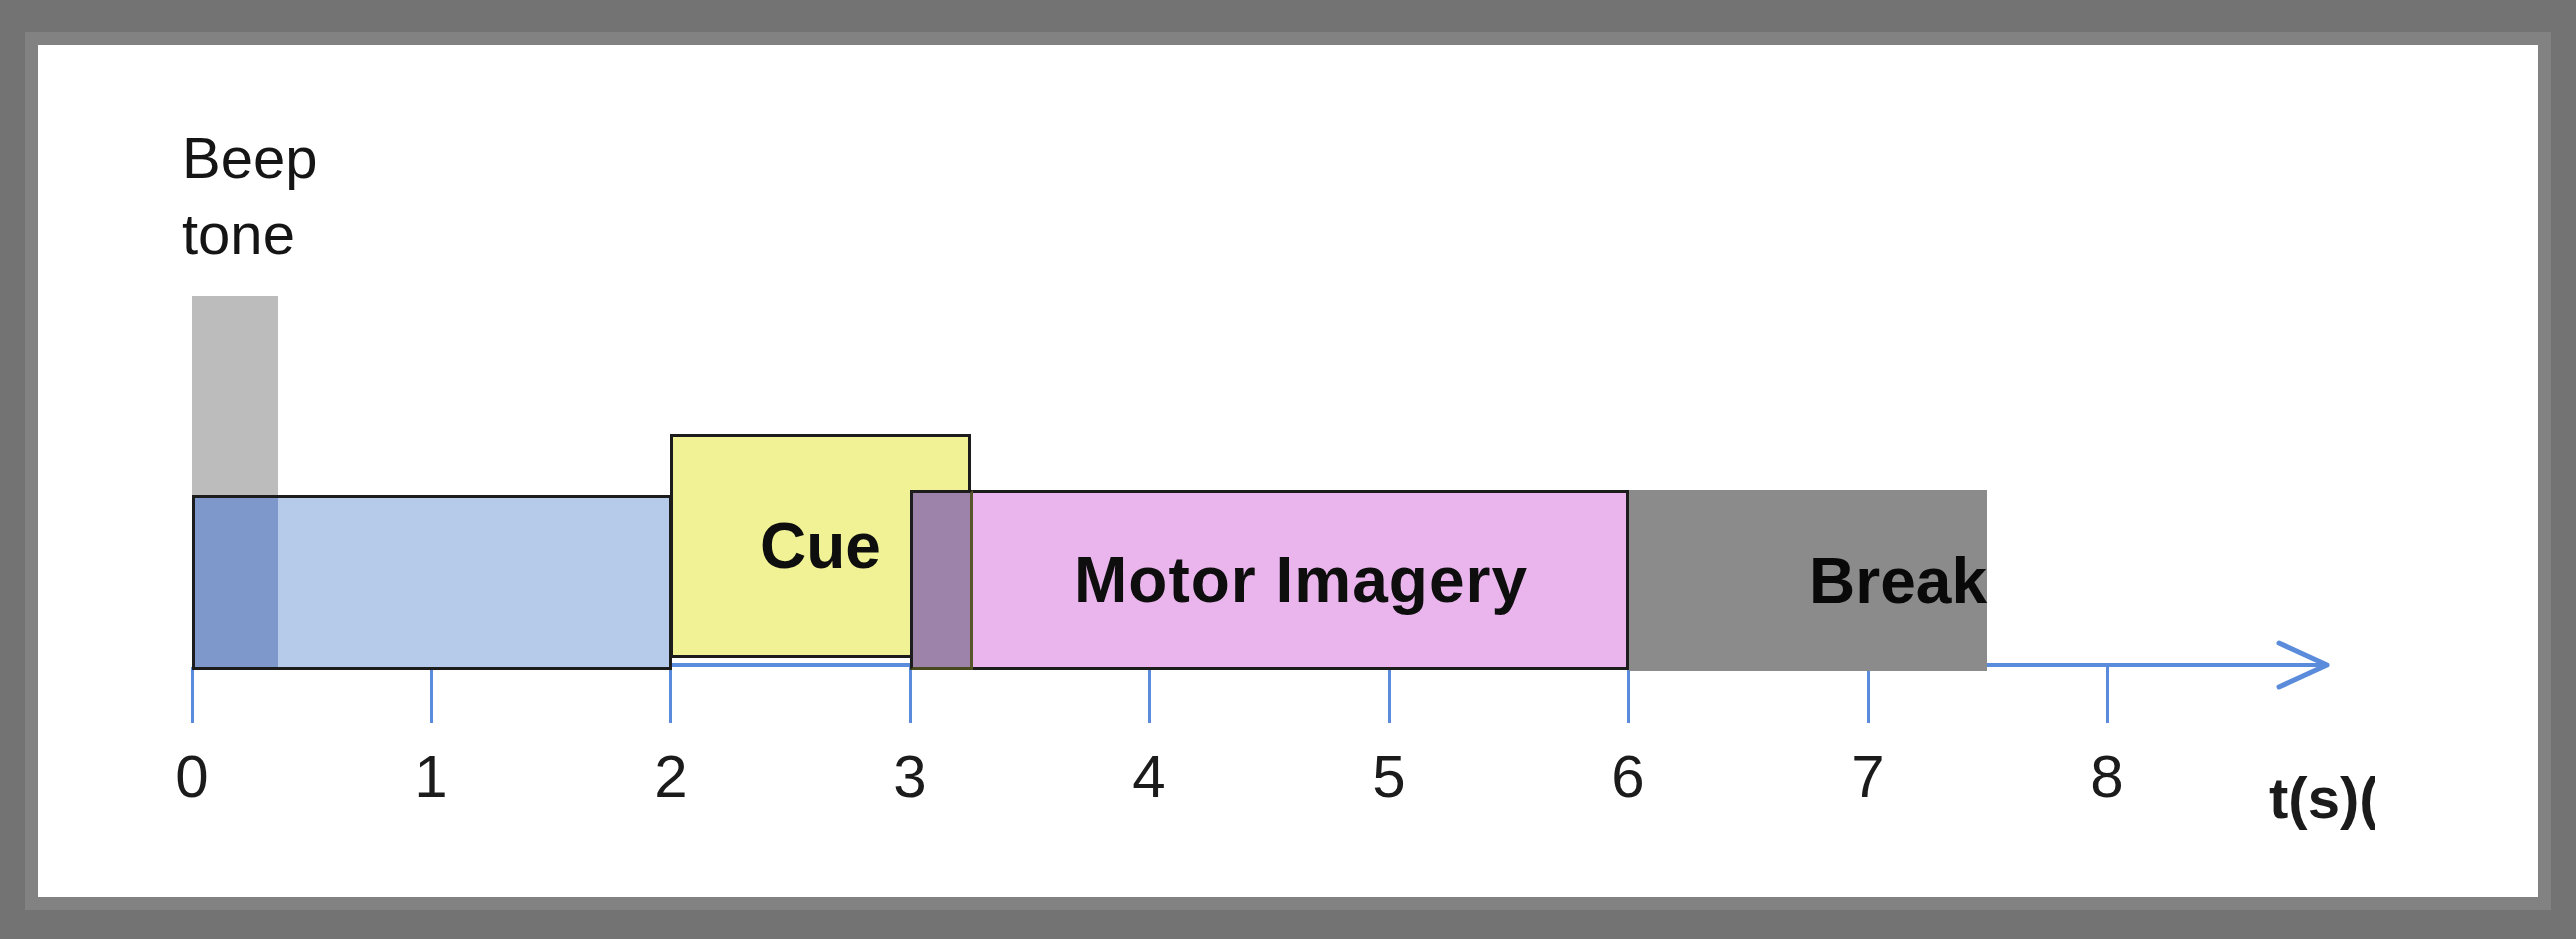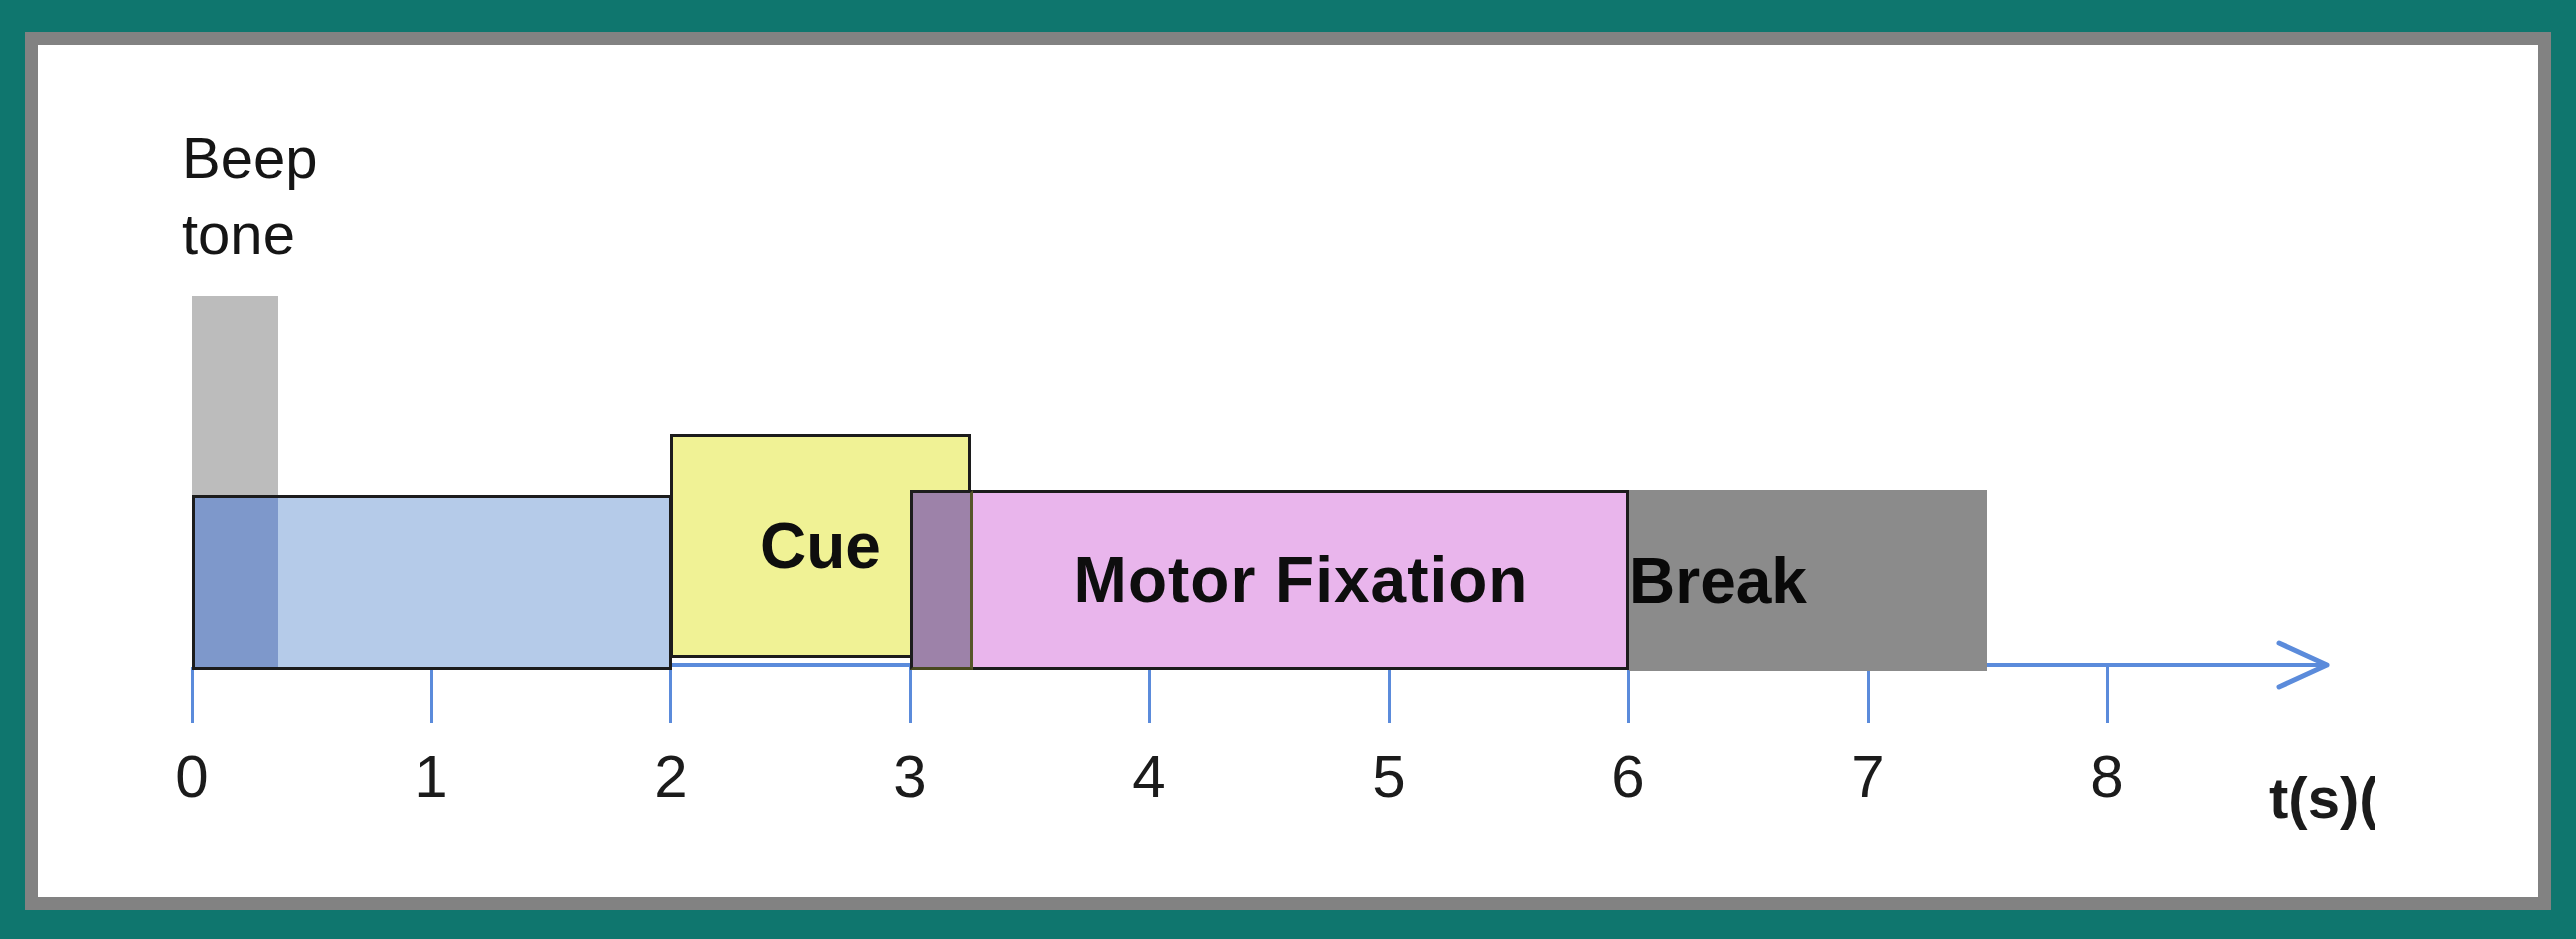--- a/index.html
+++ b/index.html
@@ -1,20 +1,20 @@
 <!DOCTYPE html>
 <html><head>
 <meta charset="utf-8">
 <style>
   html, body { margin: 0; padding: 0; background: #ffffff; }
   .stage {
     position: relative;
     width: 2576px;
     height: 940px;
-    background: #0f766e;
+    background: #737373;
     font-family: "Liberation Sans", sans-serif;
     overflow: hidden;
   }
   .abs { position: absolute; box-sizing: border-box; }
 
   .frame {
     left: 25px; top: 32px; width: 2526px; height: 878px;
     border: 13px solid #828282;
     background: #ffffff;
   }
@@ -100,21 +100,21 @@
   .mi-label-wrap {
     left: 973px; top: 490px; width: 656px; height: 180px;
     display: flex; align-items: center; justify-content: center;
     z-index: 5;
   }
   .mi-label { font-size: 64px; font-weight: 700; color: #0e0e0e; letter-spacing: 1px; }
 
   .break-box {
     left: 1629px; top: 490px; width: 358px; height: 181px;
     background: #8b8b8b;
-    display: flex; align-items: center; justify-content: flex-start;
+    display: flex; align-items: center; justify-content: flex-end;
     z-index: 3;
   }
   .break-label { font-size: 64px; font-weight: 700; color: #090909; }
 </style>
 </head>
 <body>
 
 <div class="stage">
 
   <div class="abs frame"></div>
@@ -156,21 +156,21 @@
   <div class="abs box fixation-box"></div>
   <div class="abs fixation-highlight"></div>
 
   <div class="abs box cue-box">
     <span class="cue-label">Cue</span>
   </div>
 
   <div class="abs box mi-box"></div>
   <div class="abs mi-overlap"></div>
   <div class="abs mi-label-wrap">
-    <span class="mi-label">Motor Fixation</span>
+    <span class="mi-label">Motor Imagery</span>
   </div>
 
   <div class="abs break-box">
     <span class="break-label">Break</span>
   </div>
 
 </div>
 
 
 </body></html>

